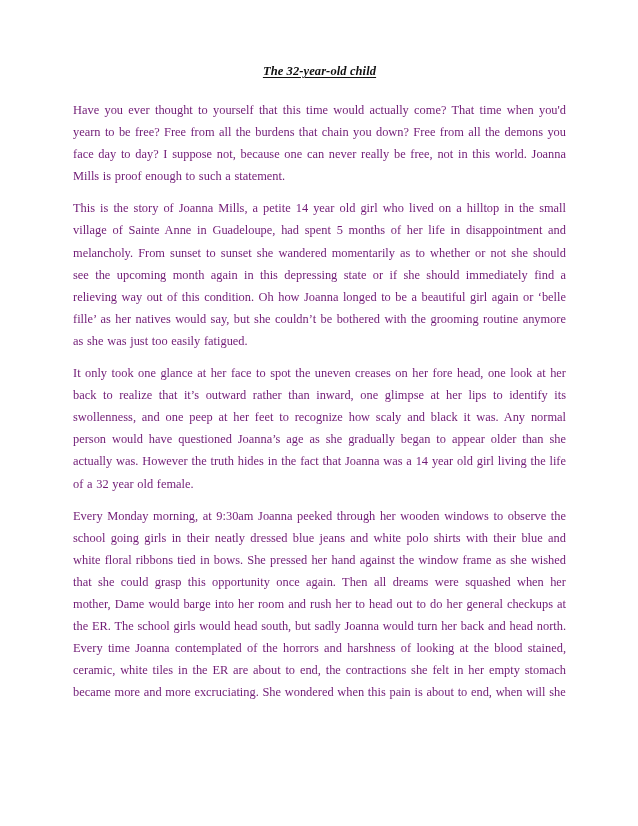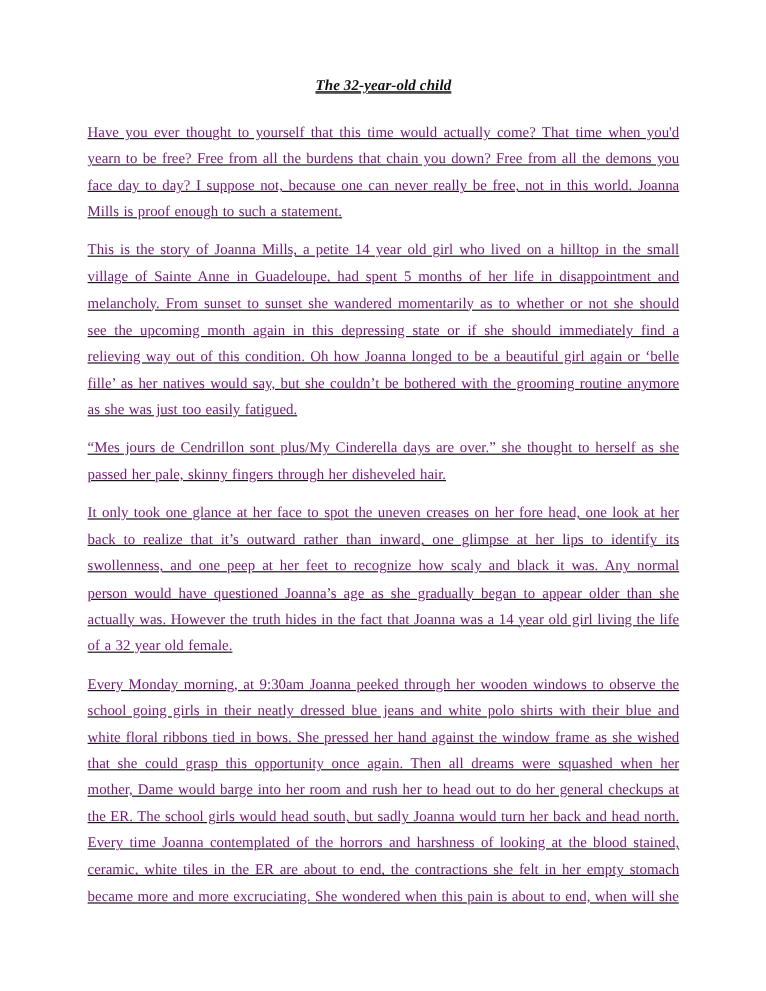--- a/index.html
+++ b/index.html
@@ -21,21 +21,20 @@
     width: 638px;
     height: 826px;
     background: #ffffff;
     box-sizing: border-box;
   }
   .content {
     position: absolute;
     left: 73px;
     top: 62px;
     width: 493px;
-    text-decoration: underline;
   }
   .doc-title {
     margin: 0 0 19px 0;
     text-align: center;
     font-size: 12.5px;
     font-weight: bold;
     font-style: italic;
     text-decoration: underline;
     text-underline-offset: 2px;
     letter-spacing: 0.1px;
@@ -61,20 +60,19 @@
 
 <div class="page">
   <div class="content">
 
     <h1 class="doc-title">The 32-year-old child</h1>
 
     <p class="para">Have you ever thought to yourself that this time would actually come? That time when you'd yearn to be free? Free from all the burdens that chain you down? Free from all the demons you face day to day? I suppose not, because one can never really be free, not in this world. Joanna Mills is proof enough to such a statement.</p>
 
     <p class="para">This is the story of Joanna Mills, a petite 14 year old girl who lived on a hilltop in the small village of Sainte Anne in Guadeloupe, had spent 5 months of her life in disappointment and melancholy. From sunset to sunset she wandered momentarily as to whether or not she should see the upcoming month again in this depressing state or if she should immediately find a relieving way out of this condition. Oh how Joanna longed to be a beautiful girl again or ‘belle fille’ as her natives would say, but she couldn’t be bothered with the grooming routine anymore as she was just too easily fatigued.</p>
 
-    <p class="para">“Mes jours de Cendrillon sont plus/My Cinderella days are over.” she thought to herself as she passed her pale, skinny fingers through her disheveled hair.</p>
 
     <p class="para">It only took one glance at her face to spot the uneven creases on her fore head, one look at her back to realize that it’s outward rather than inward, one glimpse at her lips to identify its swollenness, and one peep at her feet to recognize how scaly and black it was. Any normal person would have questioned Joanna’s age as she gradually began to appear older than she actually was. However the truth hides in the fact that Joanna was a 14 year old girl living the life of a 32 year old female.</p>
 
     <p class="para">Every Monday morning, at 9:30am Joanna peeked through her wooden windows to observe the school going girls in their neatly dressed blue jeans and white polo shirts with their blue and white floral ribbons tied in bows. She pressed her hand against the window frame as she wished that she could grasp this opportunity once again. Then all dreams were squashed when her mother, Dame would barge into her room and rush her to head out to do her general checkups at the ER. The school girls would head south, but sadly Joanna would turn her back and head north. Every time Joanna contemplated of the horrors and harshness of looking at the blood stained, ceramic, white tiles in the ER are about to end, the contractions she felt in her empty stomach became more and more excruciating. She wondered when this pain is about to end, when will she</p>
 
   </div>
 </div>
 
 </body></html>

